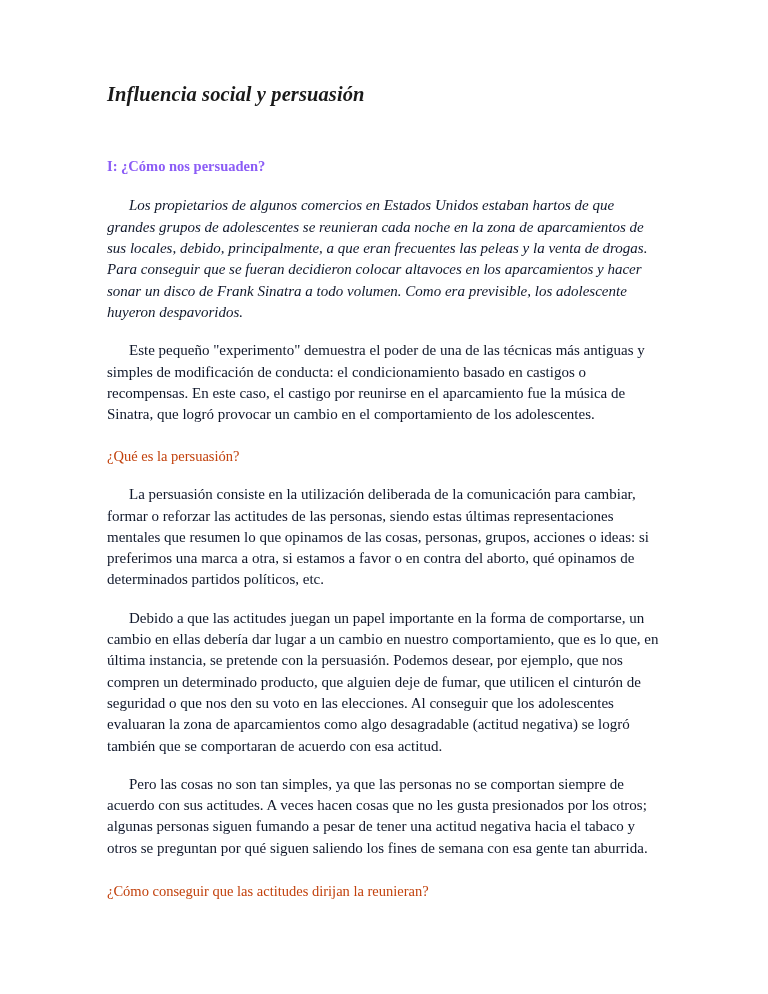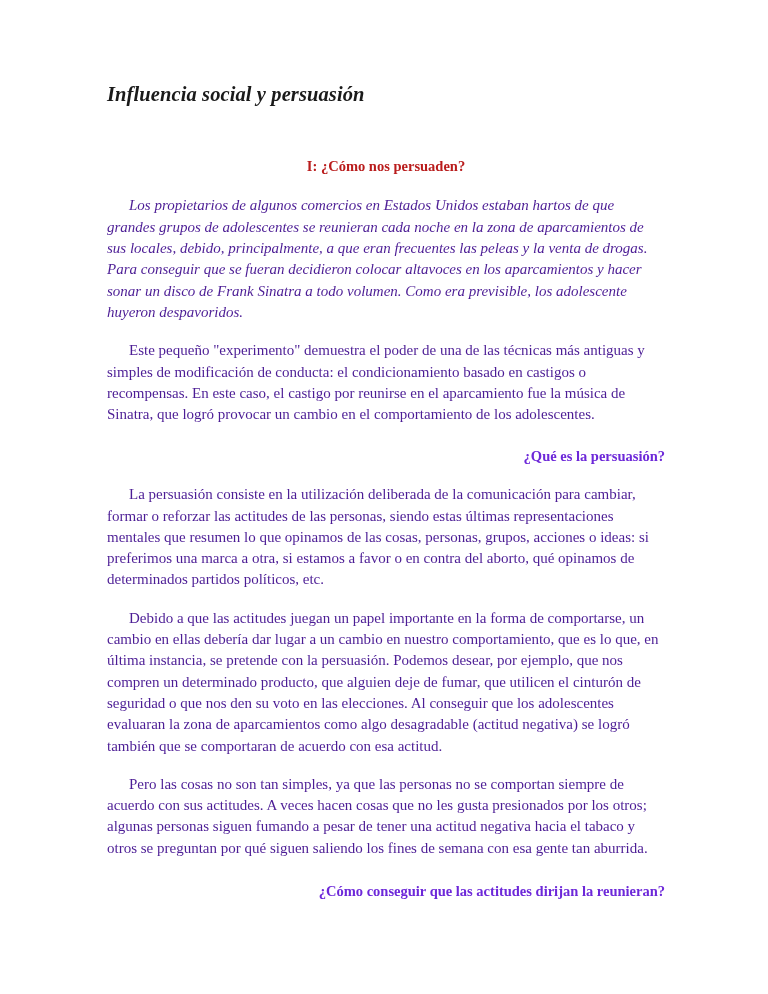--- a/index.html
+++ b/index.html
@@ -32,42 +32,42 @@
     font-style: italic;
     color: #1a1a1a;
     margin: 0;
     line-height: 1.2;
     letter-spacing: 0.1px;
   }
 
   .heading-centered {
     font-size: 14.5px;
     font-weight: bold;
-    color: #b91c1c;
-    text-align: center;
+    color: #8b5cf6;
+    text-align: left;
     margin: 0;
     line-height: 1.3;
   }
 
   .heading-left {
     font-size: 14.5px;
-    font-weight: bold;
-    color: #6d28d9;
-    text-align: right;
+    font-weight: normal;
+    color: #c2410c;
+    text-align: left;
     margin: 0;
     line-height: 1.3;
   }
 
   p.body-text {
     font-size: 15px;
     line-height: 21.3px;
     margin: 0;
     text-align: left;
     text-indent: 22px;
-    color: #4c1d95;
+    color: #0f172a;
   }
 
   p.body-text.italic {
     font-style: italic;
     text-indent: 22px;
   }
 
   
   .gap-title-to-h1 { height: 50px; }
   .gap-h1-to-p     { height: 20px; }

